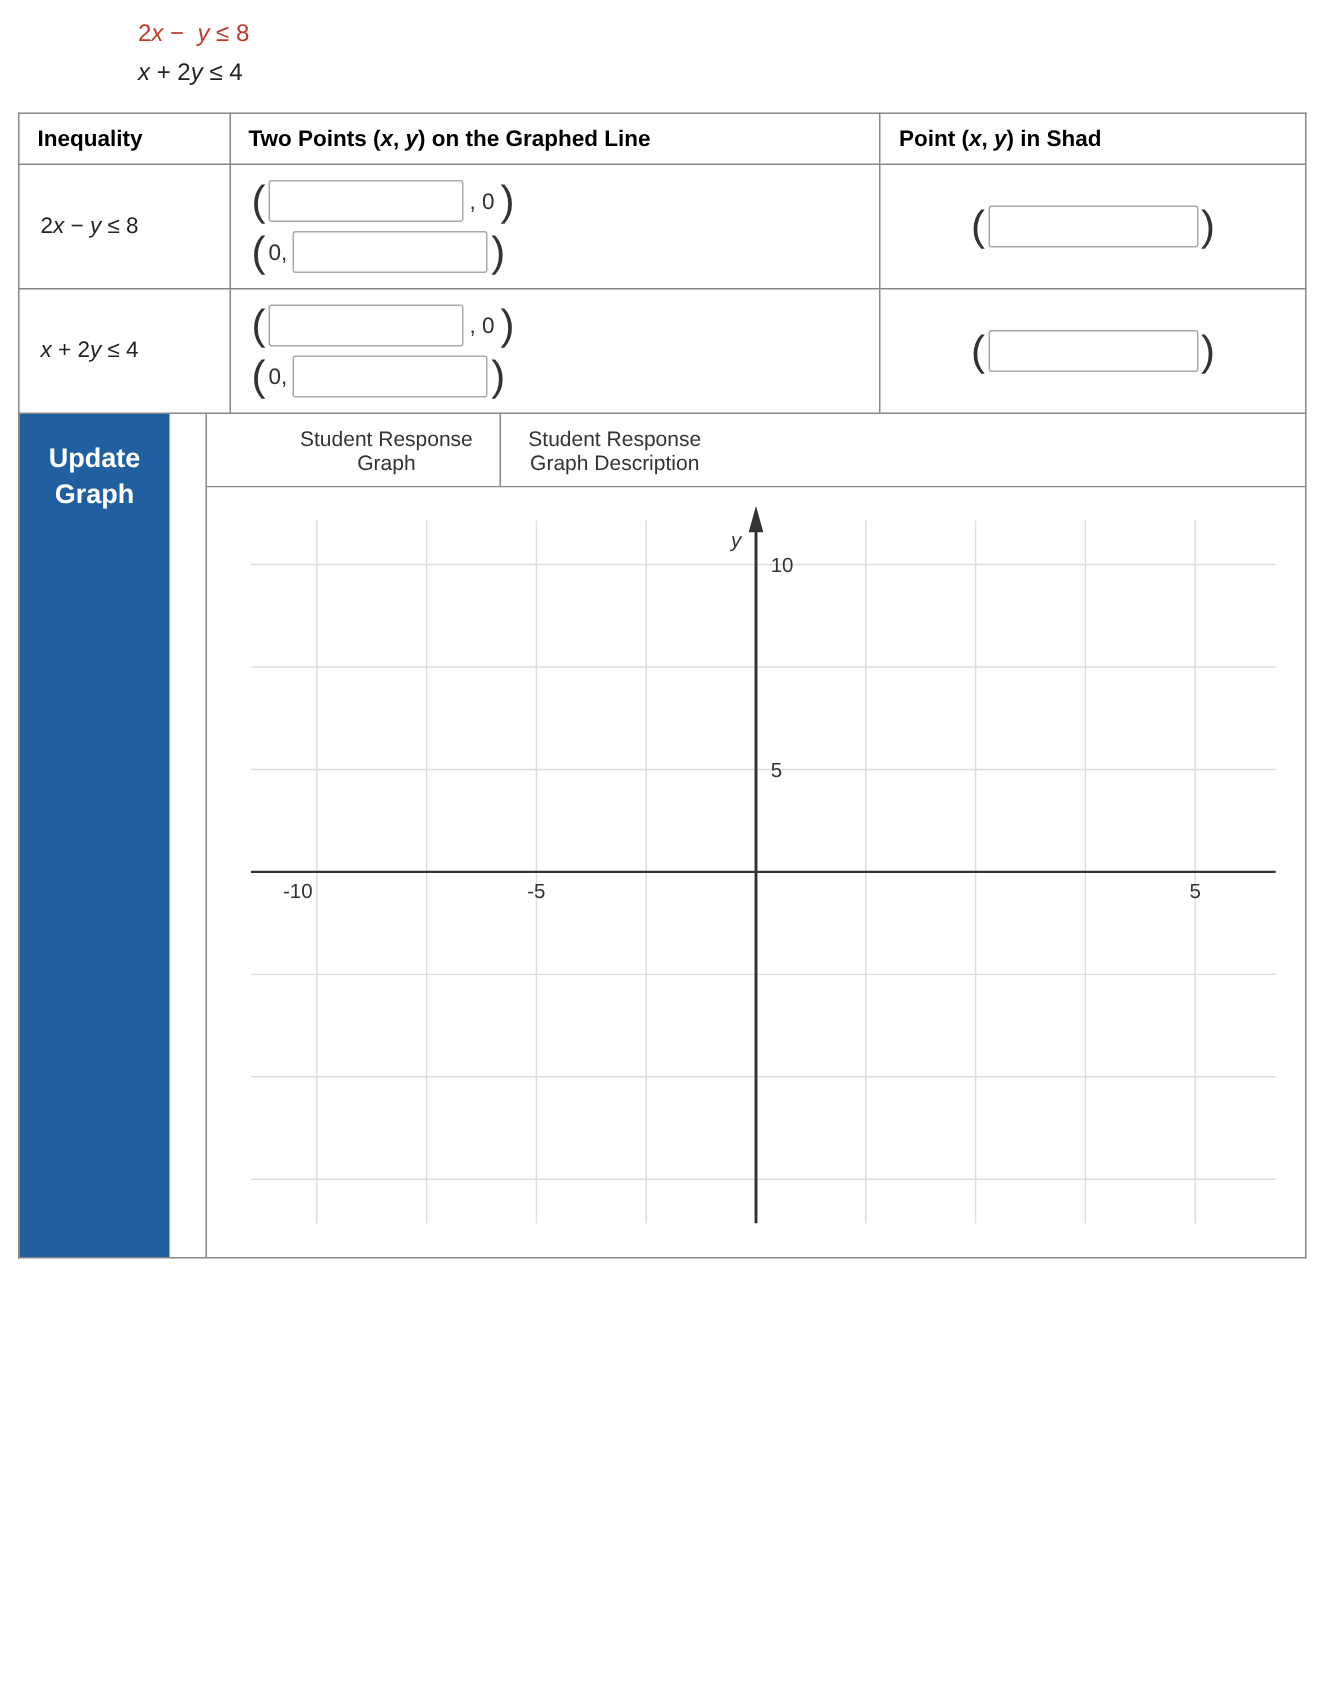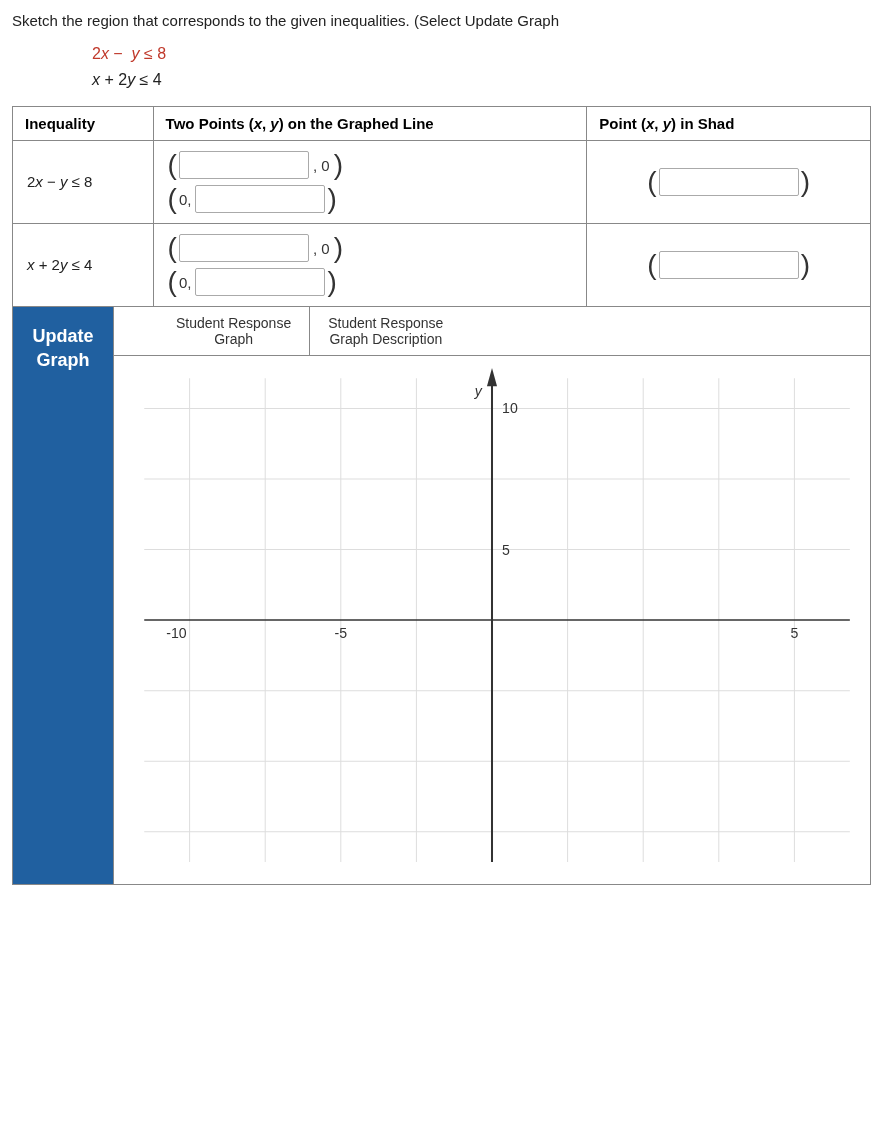--- a/index.html
+++ b/index.html
@@ -133,20 +133,21 @@
       outline: none;
     }
 
     
     .bottom-section {
       display: flex;
       flex-direction: row;
       border: 1.5px solid #888;
       border-top: none;
       min-height: 560px;
+      gap: 24px;
     }
 
     .update-btn-col {
       width: 100px;
       background: #2060a0;
       display: flex;
       align-items: flex-start;
       justify-content: center;
       padding-top: 10px;
       flex-shrink: 0;
@@ -202,21 +203,20 @@
     svg.coordinate-plane {
       width: 100%;
       height: 100%;
     }
   </style>
 </head>
 <body>
 
 <div class="page-container">
 
-  <div class="instruction">Sketch the region that corresponds to the given inequalities. (Select Update Graph</div>
 
   <div class="inequalities">
     <div class="inequality-line" style="color:#c0392b;">2<em>x</em> − &nbsp;<em>y</em> ≤ 8</div>
     <div class="inequality-line black"><em>x</em> + 2<em>y</em> ≤ 4</div>
   </div>
 
   <table class="data-table">
     <thead>
       <tr>
         <th>Inequality</th>

